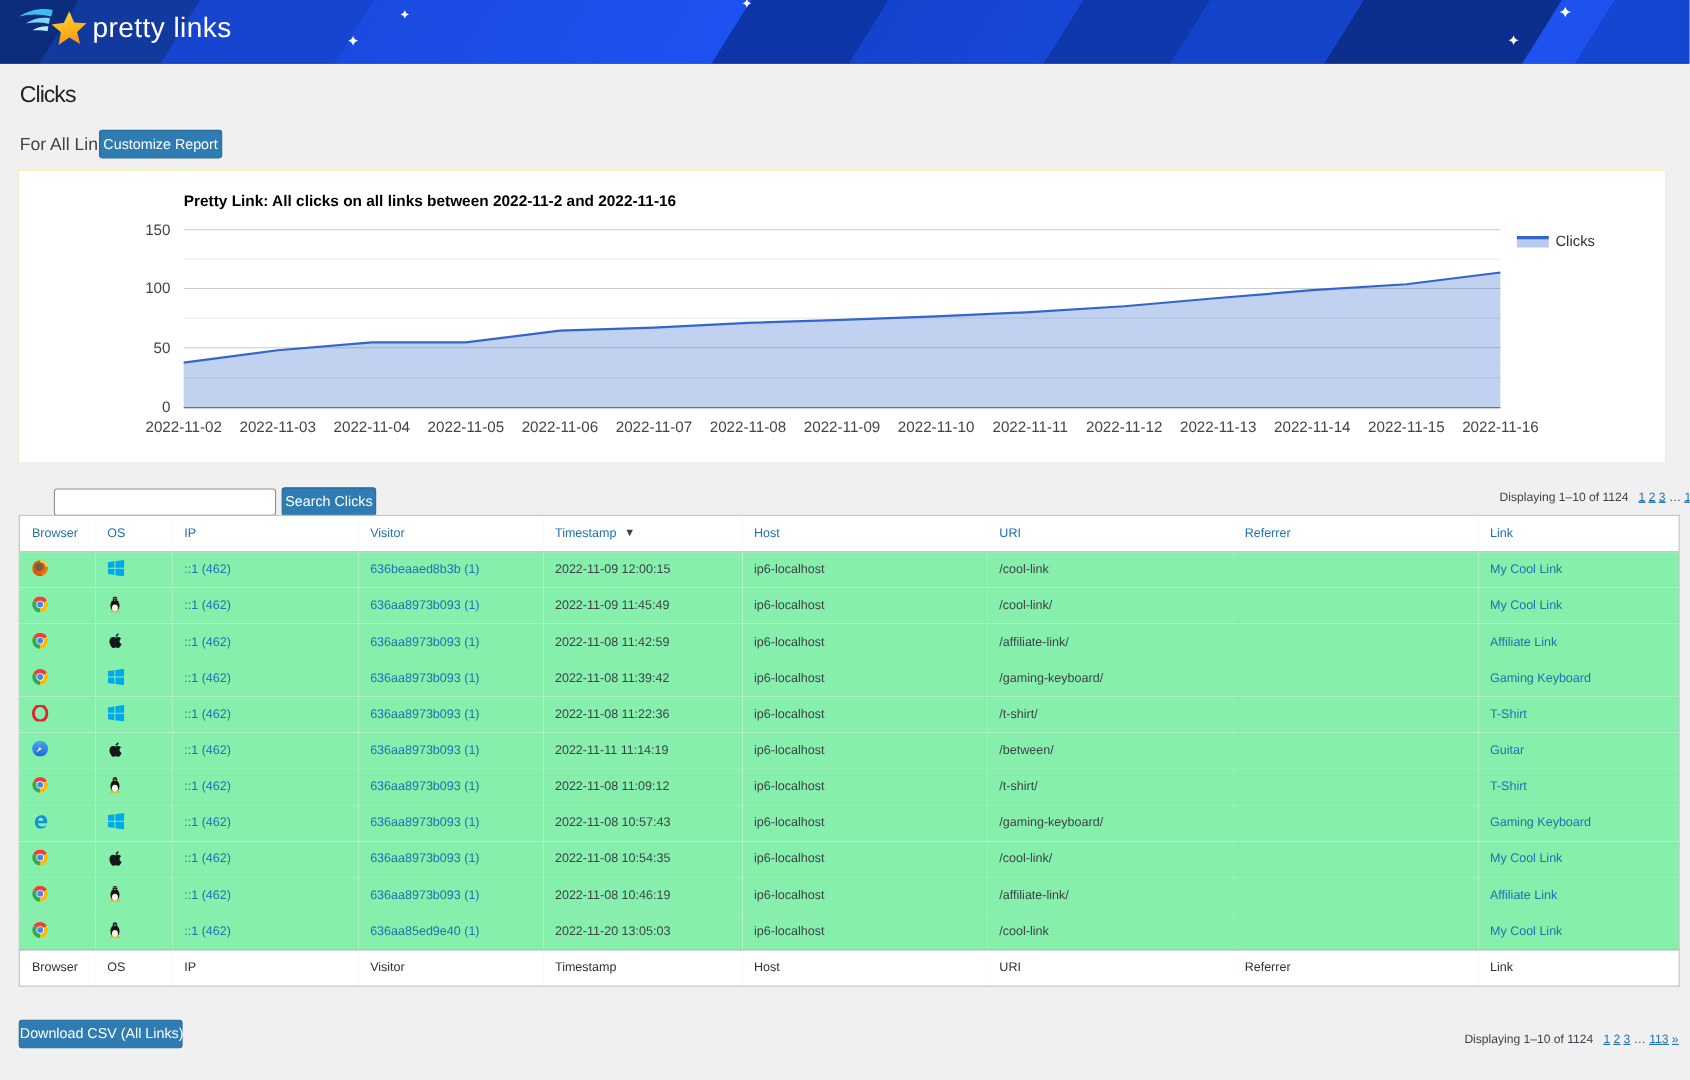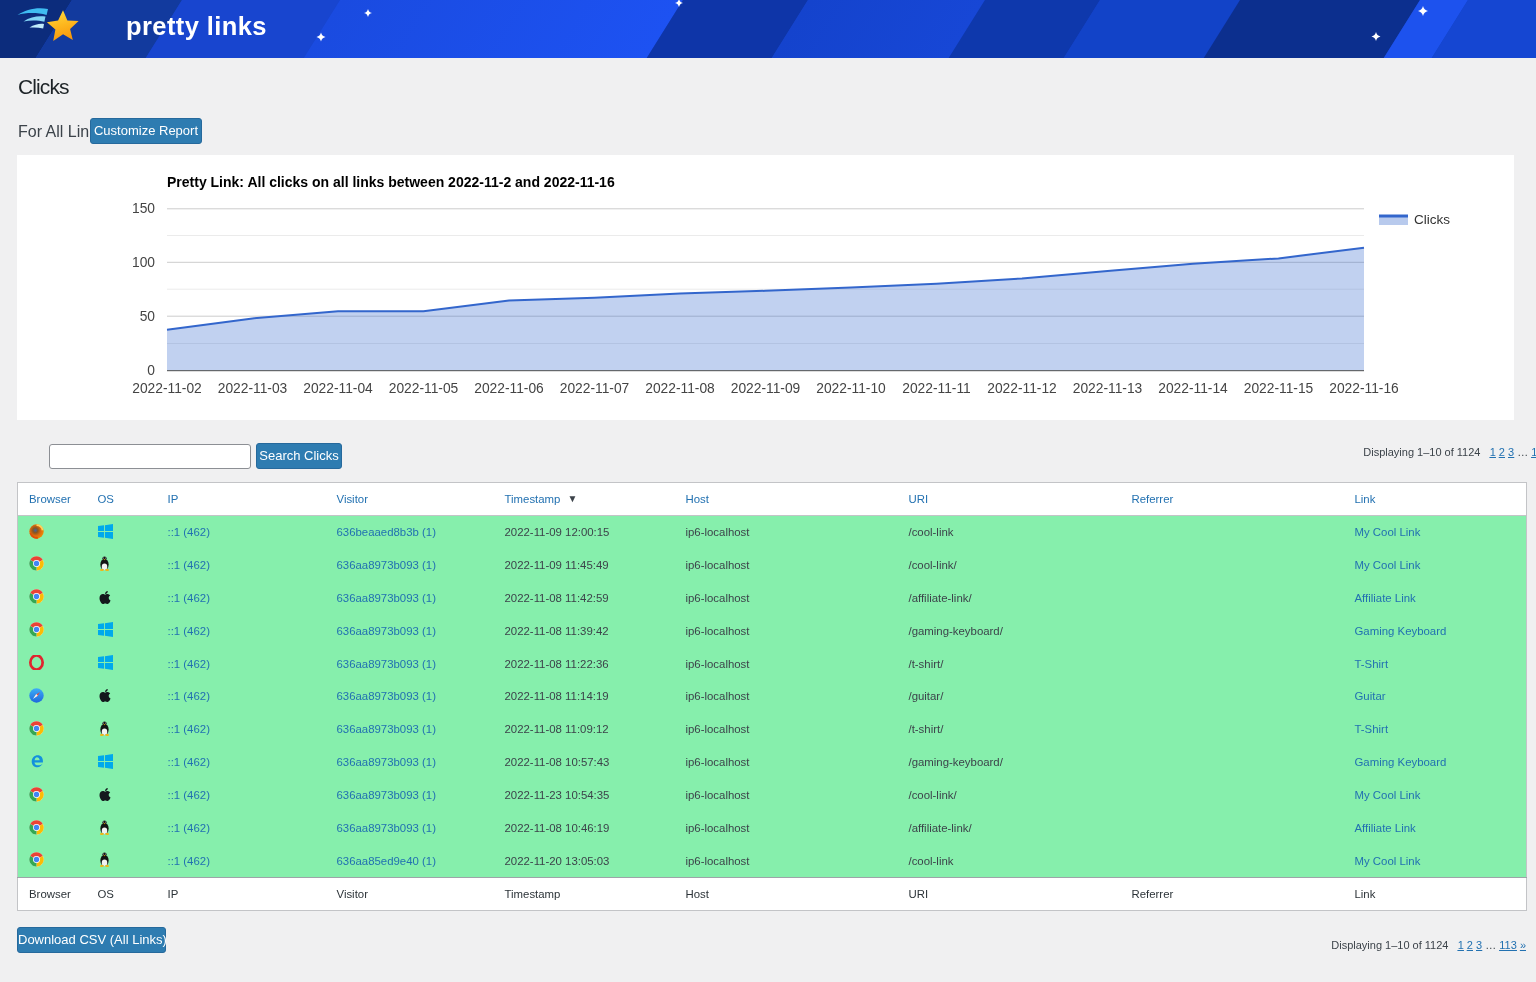--- a/index.html
+++ b/index.html
@@ -1,32 +1,32 @@
 <!DOCTYPE html>
 <html><head><meta charset="utf-8"><title>Clicks</title>
 <style>
 * { margin:0; padding:0; box-sizing:border-box; }
 html,body { width:1536px; height:982px; }
 body { font-family:"Liberation Sans", sans-serif; background:#f0f0f1; color:#3c434a; font-size:11.4px; position:relative; overflow:hidden; }
 #hdr { position:absolute; left:0; top:0; width:1536px; height:58px; overflow:hidden;
   background:#1543c6;}
 .stripe { position:absolute; top:0; height:58px; transform:skewX(-32deg); transform-origin:0 0; }
-#wordmark { position:absolute; left:84px; top:12px; color:#ffffff; font-size:25.5px; letter-spacing:0.4px; font-weight:700;margin-left:42px; }
+#wordmark { position:absolute; left:84px; top:12px; color:#ffffff; font-size:25.5px; letter-spacing:0.4px; font-weight:400; }
 h1 { position:absolute; left:18px; top:73px; font-size:21px; letter-spacing:-0.9px; font-weight:400; color:#1d2327; line-height:1.3; }
 #forlinks { position:absolute; left:18px; top:123px; color:#3c434a; font-size:16px; }
 .btn { display:inline-block; background:#2e7cb1; border:1px solid #26699c; color:#fff; border-radius:3px; font-size:13px; text-decoration:none; white-space:nowrap; font-family:"Liberation Sans", sans-serif; }
 #custbtn { position:absolute; left:90px; top:118px; width:112px; height:26px; line-height:24px; text-align:center; }
 #chartcard { position:absolute; left:17px; top:155px; width:1497px; height:265px; background:#fde047; }
 #toolbar { position:absolute; left:17px; top:443px; width:1509px; height:27px;margin-left:32px; }
 #searchbox { position:absolute; left:0; top:1px; width:202px; height:25px; border:1px solid #8c8f94; border-radius:3px; background:#fff; }
 #searchbtn { position:absolute; left:207px; top:0; width:86px; height:26px; line-height:24px; text-align:center; }
 .pag { position:absolute; right:0; color:#3c434a; font-size:11px; text-align:left; }
 .pag a { color:#2271b1; }
 #toppag { top:3px; }
-table { position:absolute; left:17px; top:482px; width:1509px; border-collapse:collapse; table-layout:fixed; font-size:11.4px;border-radius:12px; }
+table { position:absolute; left:17px; top:468px; width:1509px; border-collapse:collapse; table-layout:fixed; font-size:11.4px;border-radius:12px; }
 th, td { text-align:left; font-weight:400; padding:0 0 0 11px; overflow:hidden; white-space:nowrap; }
 thead tr { height:33px; background:#fff; }
 thead th { color:#2271b1; border-bottom:1px solid #c3c4c7; }
 tbody tr { height:32.91px; background:#86efac; }
 tfoot tr { height:33px; background:#fff; }
 tfoot td { color:#2c3338; border-top:1px solid #9ea3a8; }
 table { border:1px solid #c3c4c7; }
 a.cell { color:#2271b1; text-decoration:none; }
 td { color:#3c434a; }
 .arrow { font-size:10px; color:#3c434a; margin-left:7px; position:relative; top:-1px; }
@@ -254,23 +254,23 @@
             </defs>
 <circle cx="50" cy="50" r="48" fill="url(#sfg)"></circle>
 <polygon points="74,26 41,48 52,60" fill="#e8463c"></polygon>
 <polygon points="26,74 59,52 48,40" fill="#f2f4f6"></polygon>
 </svg></td>
 <td><svg width="14" height="15" viewBox="0 0 384 512" style="margin-top:1px">
 <path fill="#14181d" d="M318.7 268.7c-.2-36.7 16.4-64.4 50-84.8-18.8-26.9-47.2-41.7-84.7-44.6-35.5-2.8-74.3 20.7-88.5 20.7-15 0-49.4-19.7-76.4-19.7C63.3 141.2 4 184.8 4 273.5q0 39.3 14.4 81.2c12.8 36.7 59 126.7 107.2 125.2 25.2-.6 43-17.9 75.8-17.9 31.8 0 48.3 17.9 76.4 17.9 48.6-.7 90.4-82.5 102.6-119.3-65.2-30.7-61.7-90-61.7-91.9zm-56.6-164.2c27.3-32.4 24.8-61.9 24-72.5-24.1 1.4-52 16.4-67.9 34.9-17.5 19.8-27.8 44.3-25.6 71.9 26.1 2 49.9-11.4 69.5-34.3z"></path>
 </svg></td>
 <td><a class="cell" href="#">::1 (462)</a></td>
 <td><a class="cell" href="#">636aa8973b093 (1)</a></td>
-<td>2022-11-08 11:14:19</td>
-<td>ip6-localhost</td>
-<td>/guitar/</td>
+<td>2022-11-11 11:14:19</td>
+<td>ip6-localhost</td>
+<td>/between/</td>
 <td></td>
 <td><a class="cell" href="#">Guitar</a></td>
 </tr>
 <tr>
 <td><svg width="15" height="15" viewBox="0 0 100 100">
 <circle cx="50" cy="50" r="48" fill="#fff"></circle>
 <path d="M50,50 L8.4,26 A48,48 0 0 1 91.6,26 Z" fill="#ea4335"></path>
 <path d="M50,50 L91.6,26 A48,48 0 0 1 50,98 Z" fill="#fbbc05"></path>
 <path d="M50,50 L50,98 A48,48 0 0 1 8.4,26 Z" fill="#34a853"></path>
 <circle cx="50" cy="50" r="23" fill="#fff"></circle>
@@ -316,21 +316,21 @@
 <path d="M50,50 L91.6,26 A48,48 0 0 1 50,98 Z" fill="#fbbc05"></path>
 <path d="M50,50 L50,98 A48,48 0 0 1 8.4,26 Z" fill="#34a853"></path>
 <circle cx="50" cy="50" r="23" fill="#fff"></circle>
 <circle cx="50" cy="50" r="18" fill="#4285f4"></circle>
 </svg></td>
 <td><svg width="14" height="15" viewBox="0 0 384 512" style="margin-top:1px">
 <path fill="#14181d" d="M318.7 268.7c-.2-36.7 16.4-64.4 50-84.8-18.8-26.9-47.2-41.7-84.7-44.6-35.5-2.8-74.3 20.7-88.5 20.7-15 0-49.4-19.7-76.4-19.7C63.3 141.2 4 184.8 4 273.5q0 39.3 14.4 81.2c12.8 36.7 59 126.7 107.2 125.2 25.2-.6 43-17.9 75.8-17.9 31.8 0 48.3 17.9 76.4 17.9 48.6-.7 90.4-82.5 102.6-119.3-65.2-30.7-61.7-90-61.7-91.9zm-56.6-164.2c27.3-32.4 24.8-61.9 24-72.5-24.1 1.4-52 16.4-67.9 34.9-17.5 19.8-27.8 44.3-25.6 71.9 26.1 2 49.9-11.4 69.5-34.3z"></path>
 </svg></td>
 <td><a class="cell" href="#">::1 (462)</a></td>
 <td><a class="cell" href="#">636aa8973b093 (1)</a></td>
-<td>2022-11-23 10:54:35</td>
+<td>2022-11-08 10:54:35</td>
 <td>ip6-localhost</td>
 <td>/cool-link/</td>
 <td></td>
 <td><a class="cell" href="#">My Cool Link</a></td>
 </tr>
 <tr>
 <td><svg width="15" height="15" viewBox="0 0 100 100">
 <circle cx="50" cy="50" r="48" fill="#fff"></circle>
 <path d="M50,50 L8.4,26 A48,48 0 0 1 91.6,26 Z" fill="#ea4335"></path>
 <path d="M50,50 L91.6,26 A48,48 0 0 1 50,98 Z" fill="#fbbc05"></path>

